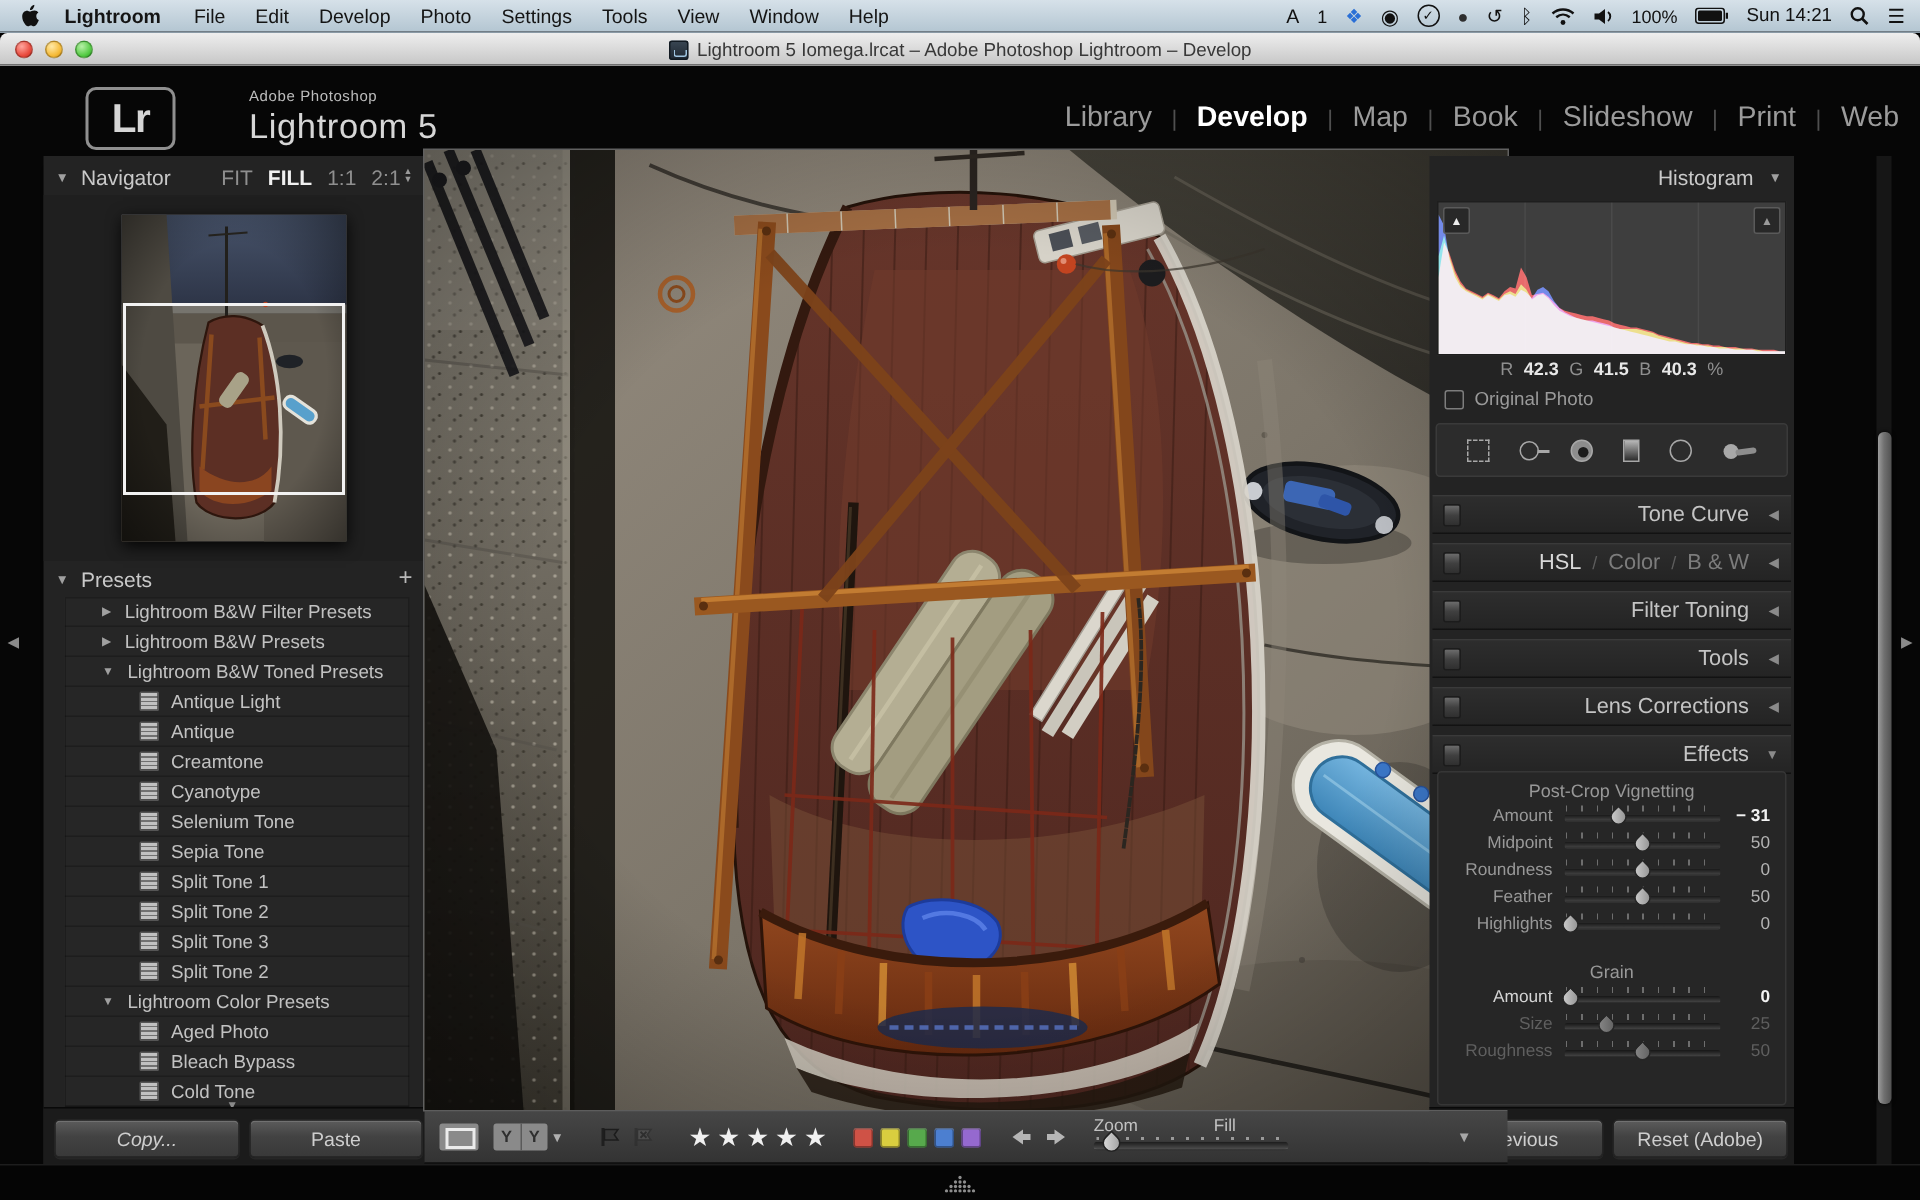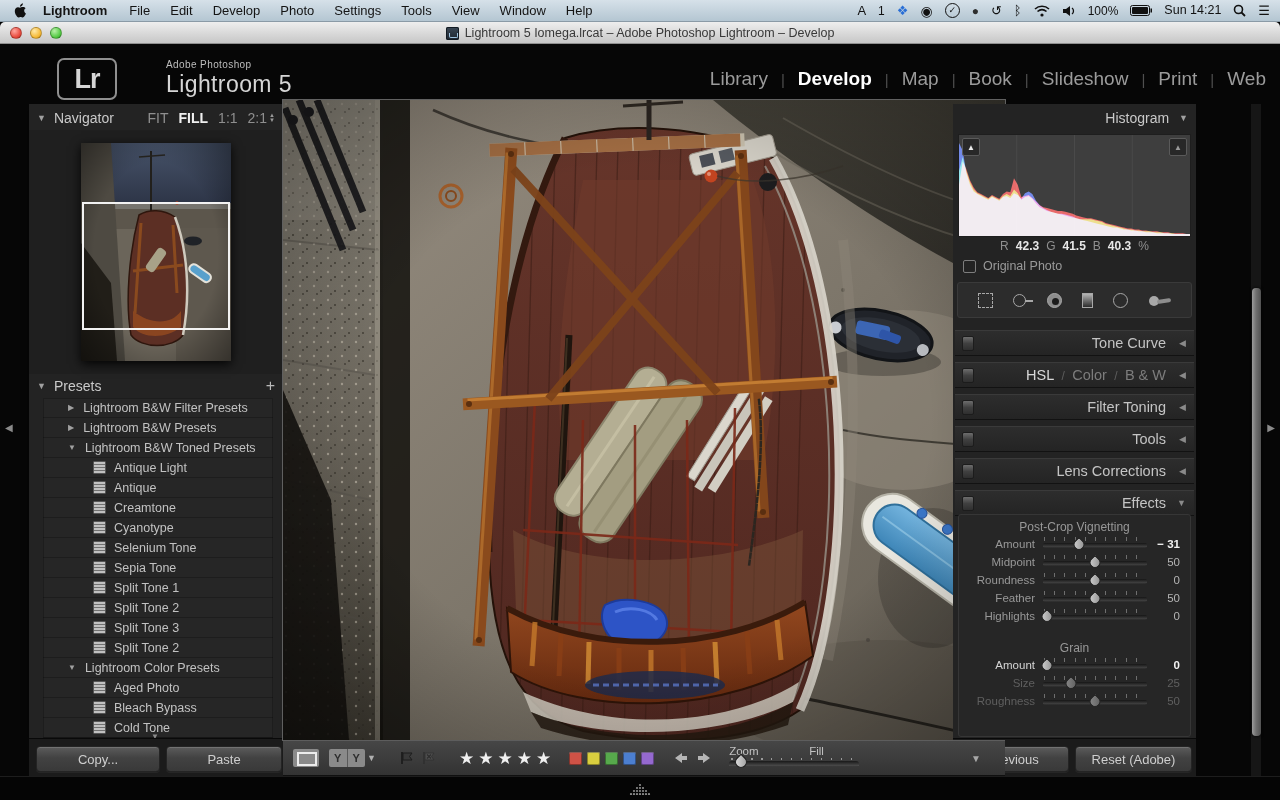--- a/index.html
+++ b/index.html
@@ -423,21 +423,21 @@
         <span>Bleach Bypass</span>
       </div>
       <div class="p-row p-preset">
         <span class="preset-icon"></span>
         <span>Cold Tone</span>
       </div>
     </div>
   <span class="list-caret">▼</span>
 
   <div class="panel-btnbar">
-    <div class="lr-btn" style="left:7px;width:124px;">Copy...</div>
+    <div class="lr-btn" style="left:7px;width:124px;font-style:italic;">Copy...</div>
     <div class="lr-btn" style="left:137px;width:116px;">Paste</div>
   </div>
 </div>
 
 <div class="photo-wrap">
 <svg width="722" height="640" viewBox="0 0 722 640">
   <defs>
     <linearGradient id="gSand" x1="0" y1="0" x2="1" y2="1">
       <stop offset="0" stop-color="#968d80"></stop>
           <stop offset="0.55" stop-color="#7d766a"></stop>

